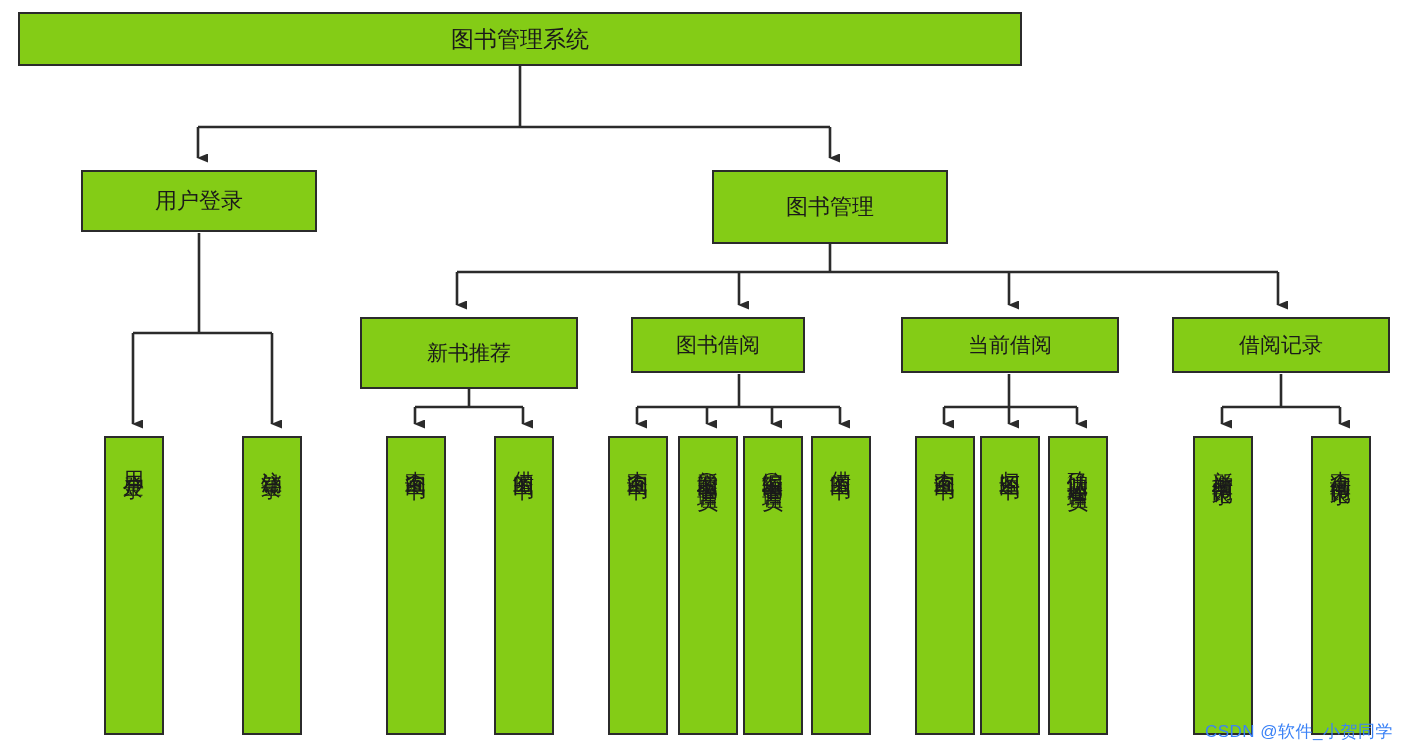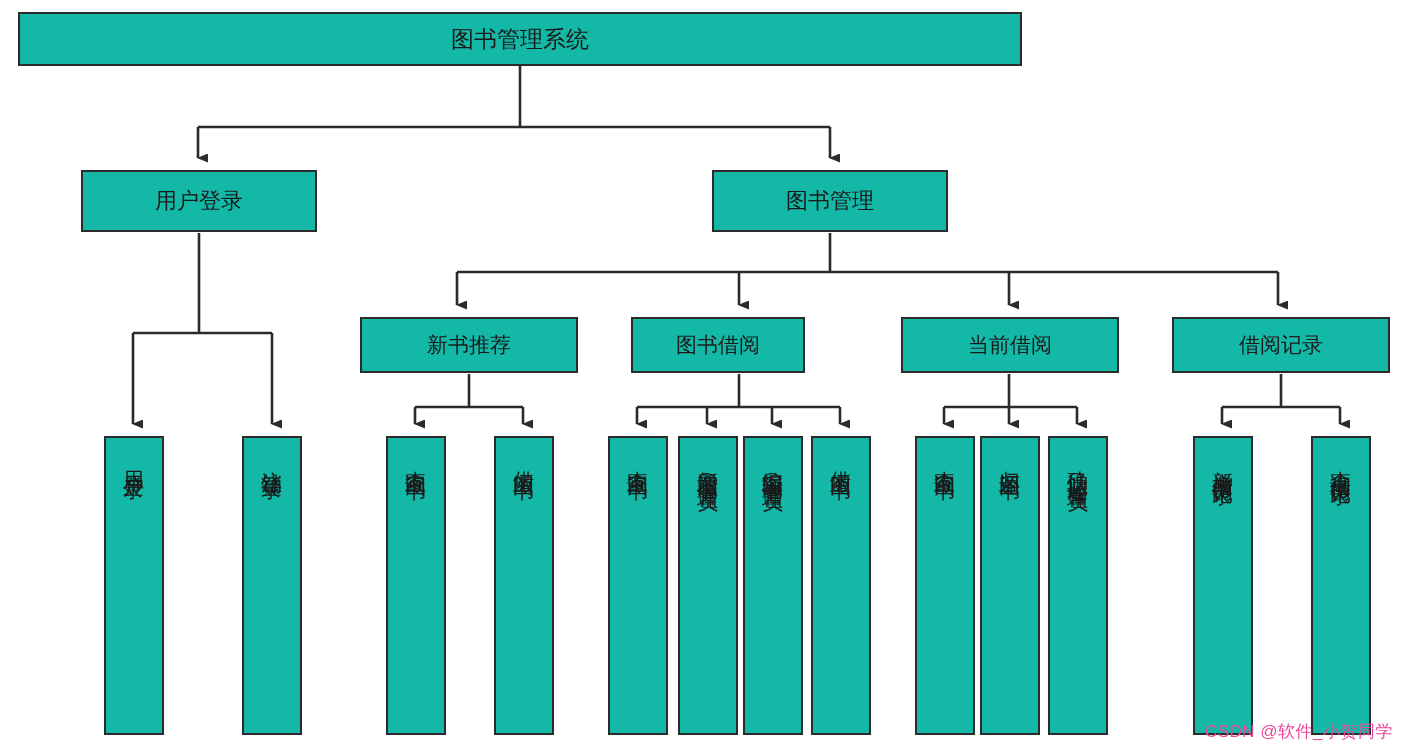--- a/index.html
+++ b/index.html
@@ -23,21 +23,21 @@
     left: 0;
     top: 0;
     width: 1405px;
     height: 747px;
     pointer-events: none;
   }
   .node {
     position: absolute;
     box-sizing: border-box;
     border: 2px solid #2b2b2b;
-    background: #14b8a6;
+    background: #84cc16;
     display: flex;
     align-items: center;
     justify-content: center;
     color: #1a1a1a;
   }
   .node.level-root {
     font-size: 23px;
   }
   .node.level-1 {
     font-size: 22px;
@@ -56,21 +56,21 @@
     text-orientation: upright;
     letter-spacing: 3px;
     line-height: 1;
     white-space: nowrap;
   }
   .watermark {
     position: absolute;
     right: 12px;
     bottom: 4px;
     font-size: 17px;
-    color: #ec4899;
+    color: #3b82f6;
     white-space: nowrap;
     letter-spacing: 0.5px;
   }
 </style>
 </head>
 <body>
 
 <div id="diagram-root">
 
   <svg class="connectors" viewBox="0 0 1405 747" xmlns="http://www.w3.org/2000/svg">
@@ -126,25 +126,25 @@
     </g>
   </svg>
 
   <div class="node level-root" style="left:18px; top:12px; width:1004px; height:54px;">
     <span>图书管理系统</span>
   </div>
 
   <div class="node level-1" style="left:81px; top:170px; width:236px; height:62px;">
     <span>用户登录</span>
   </div>
-  <div class="node level-1" style="left:712px; top:170px; width:236px; height:62px;">
+  <div class="node level-1" style="left:712px; top:170px; width:236px; height:74px;">
     <span>图书管理</span>
   </div>
 
-  <div class="node level-2" style="left:360px; top:317px; width:218px; height:56px;">
+  <div class="node level-2" style="left:360px; top:317px; width:218px; height:72px;">
     <span>新书推荐</span>
   </div>
   <div class="node level-2" style="left:631px; top:317px; width:174px; height:56px;">
     <span>图书借阅</span>
   </div>
   <div class="node level-2" style="left:1172px; top:317px; width:218px; height:56px;">
     <span>借阅记录</span>
   </div>
   <div class="node level-2" style="left:901px; top:317px; width:218px; height:56px;">
     <span>当前借阅</span>

